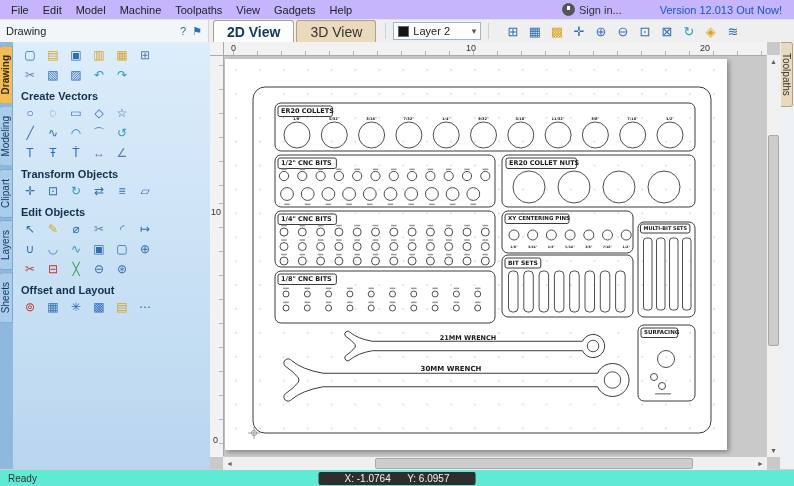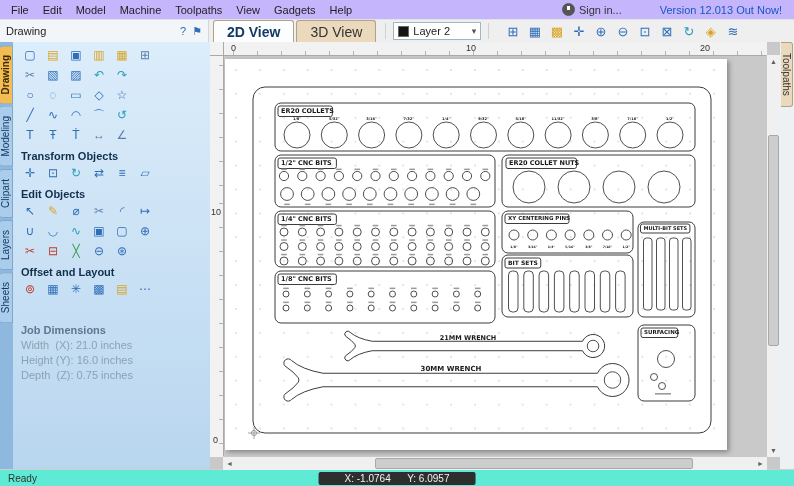--- a/index.html
+++ b/index.html
@@ -157,20 +157,21 @@
           <span class="p-icon" style="color: rgb(91, 127, 166);">⊞</span>
         </div>
       <div class="icon-row">
           <span class="p-icon" style="color: rgb(91, 127, 166);">✂</span>
           <span class="p-icon" style="color: rgb(46, 109, 184);">▧</span>
           <span class="p-icon" style="color: rgb(46, 109, 184);">▨</span>
           <span class="p-icon" style="color: rgb(42, 157, 181);">↶</span>
           <span class="p-icon" style="color: rgb(42, 157, 181);">↷</span>
         </div>
 
+      <div class="sec-title">Create Vectors</div>
       <div class="icon-row">
           <span class="p-icon" style="color: rgb(46, 109, 184);">○</span>
           <span class="p-icon" style="color: rgb(46, 109, 184);">◌</span>
           <span class="p-icon" style="color: rgb(46, 109, 184);">▭</span>
           <span class="p-icon" style="color: rgb(46, 109, 184);">◇</span>
           <span class="p-icon" style="color: rgb(46, 109, 184);">☆</span>
         </div>
       <div class="icon-row">
           <span class="p-icon" style="color: rgb(46, 109, 184);">╱</span>
           <span class="p-icon" style="color: rgb(46, 109, 184);">∿</span>
@@ -224,26 +225,20 @@
       <div class="sec-title">Offset and Layout</div>
       <div class="icon-row">
           <span class="p-icon" style="color: rgb(192, 57, 43);">⊚</span>
           <span class="p-icon" style="color: rgb(46, 109, 184);">▦</span>
           <span class="p-icon" style="color: rgb(46, 109, 184);">✳</span>
           <span class="p-icon" style="color: rgb(46, 109, 184);">▩</span>
           <span class="p-icon" style="color: rgb(217, 164, 33);">▤</span>
           <span class="p-icon" style="color: rgb(46, 109, 184);">⋯</span>
         </div>
 
-      <div class="job-dims">
-        <div class="sec-title">Job Dimensions</div>
-        <div class="jd-line">Width  (X): 21.0 inches</div>
-        <div class="jd-line">Height (Y): 16.0 inches</div>
-        <div class="jd-line">Depth  (Z): 0.75 inches</div>
-      </div>
     </div>
 
     <div class="canvas-area">
       <div class="ruler-corner"></div>
       <div class="ruler-h">
         <span class="rnum" style="left:8px;top:1px">0</span>
         <span class="rnum" style="left:243px;top:1px">10</span>
         <span class="rnum" style="left:477px;top:1px">20</span>
       </div>
       <div class="ruler-v">

